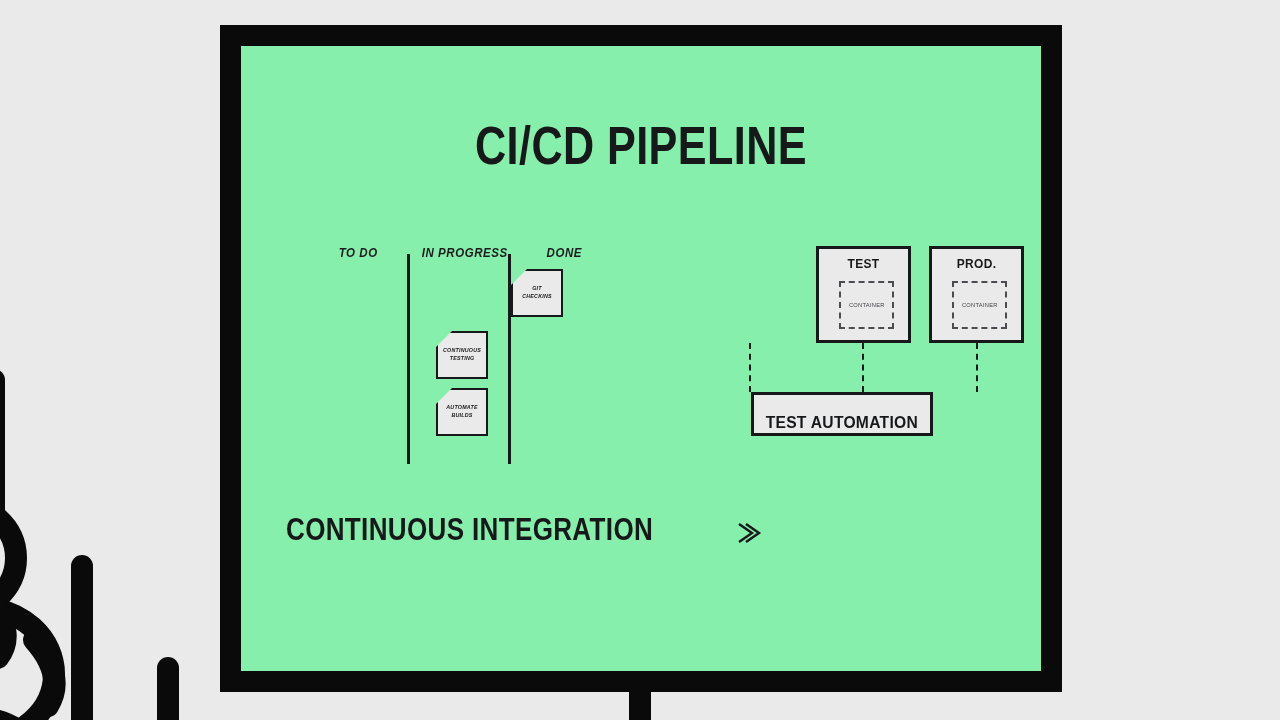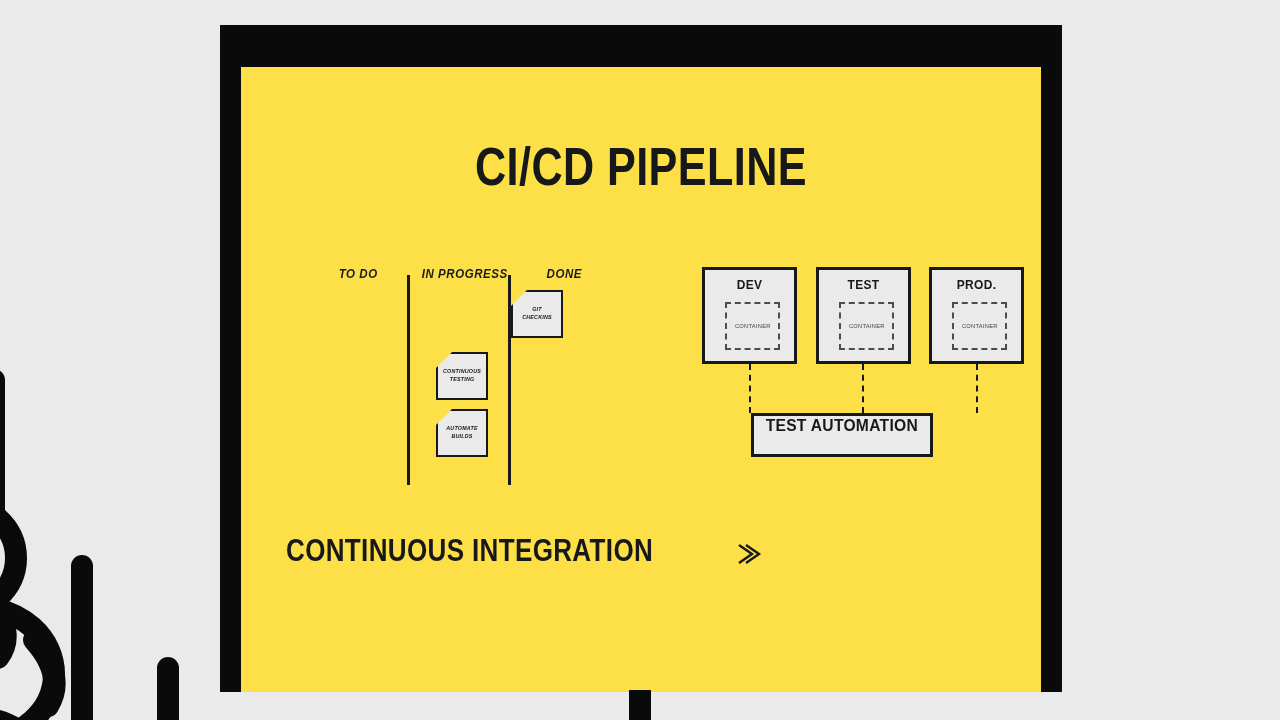--- a/index.html
+++ b/index.html
@@ -32,24 +32,23 @@
     top: 25px;
     width: 842px;
     height: 667px;
     background: #0a0a0a;
     box-sizing: border-box;
     padding: 21px;
   }
   #board-inner {
     width: 100%;
     height: 100%;
-    background: #fde047;
+    background: #86efac;
     position: relative;
     box-sizing: border-box;
-    margin-top: 21px;
   }
   #board-stand {
     position: absolute;
     left: 629px;
     top: 690px;
     width: 22px;
     height: 32px;
     background: #0a0a0a;
   }
 
@@ -191,21 +190,21 @@
   #test-automation {
     position: absolute;
     left: 70px;
     top: 146px;
     width: 182px;
     height: 44px;
     box-sizing: border-box;
     border: 3px solid #17181a;
     background: #eaeaea;
     display: flex;
-    align-items: flex-start;
+    align-items: flex-end;
     justify-content: center;
   }
   #test-automation-label {
     font-size: 17px;
     font-weight: bold;
     letter-spacing: 0.3px;
     color: #17181a;
     transform: scaleX(0.92);
     white-space: nowrap;
   }
@@ -280,26 +279,20 @@
       <div class="card" style="left:105px; top:85px;">
         <span class="card-label">CONTINUOUS TESTING</span>
       </div>
       <div class="card" style="left:105px; top:142px;">
         <span class="card-label">AUTOMATE BUILDS</span>
       </div>
     </div>
 
     <div id="envs">
 
-      <div class="env-box" style="left:21px;">
-        <div class="env-title">DEV</div>
-        <div class="env-container">
-          <span class="env-container-label">CONTAINER</span>
-        </div>
-      </div>
 
       <div class="env-box" style="left:135px;">
         <div class="env-title">TEST</div>
         <div class="env-container">
           <span class="env-container-label">CONTAINER</span>
         </div>
       </div>
 
       <div class="env-box" style="left:248px;">
         <div class="env-title">PROD.</div>

